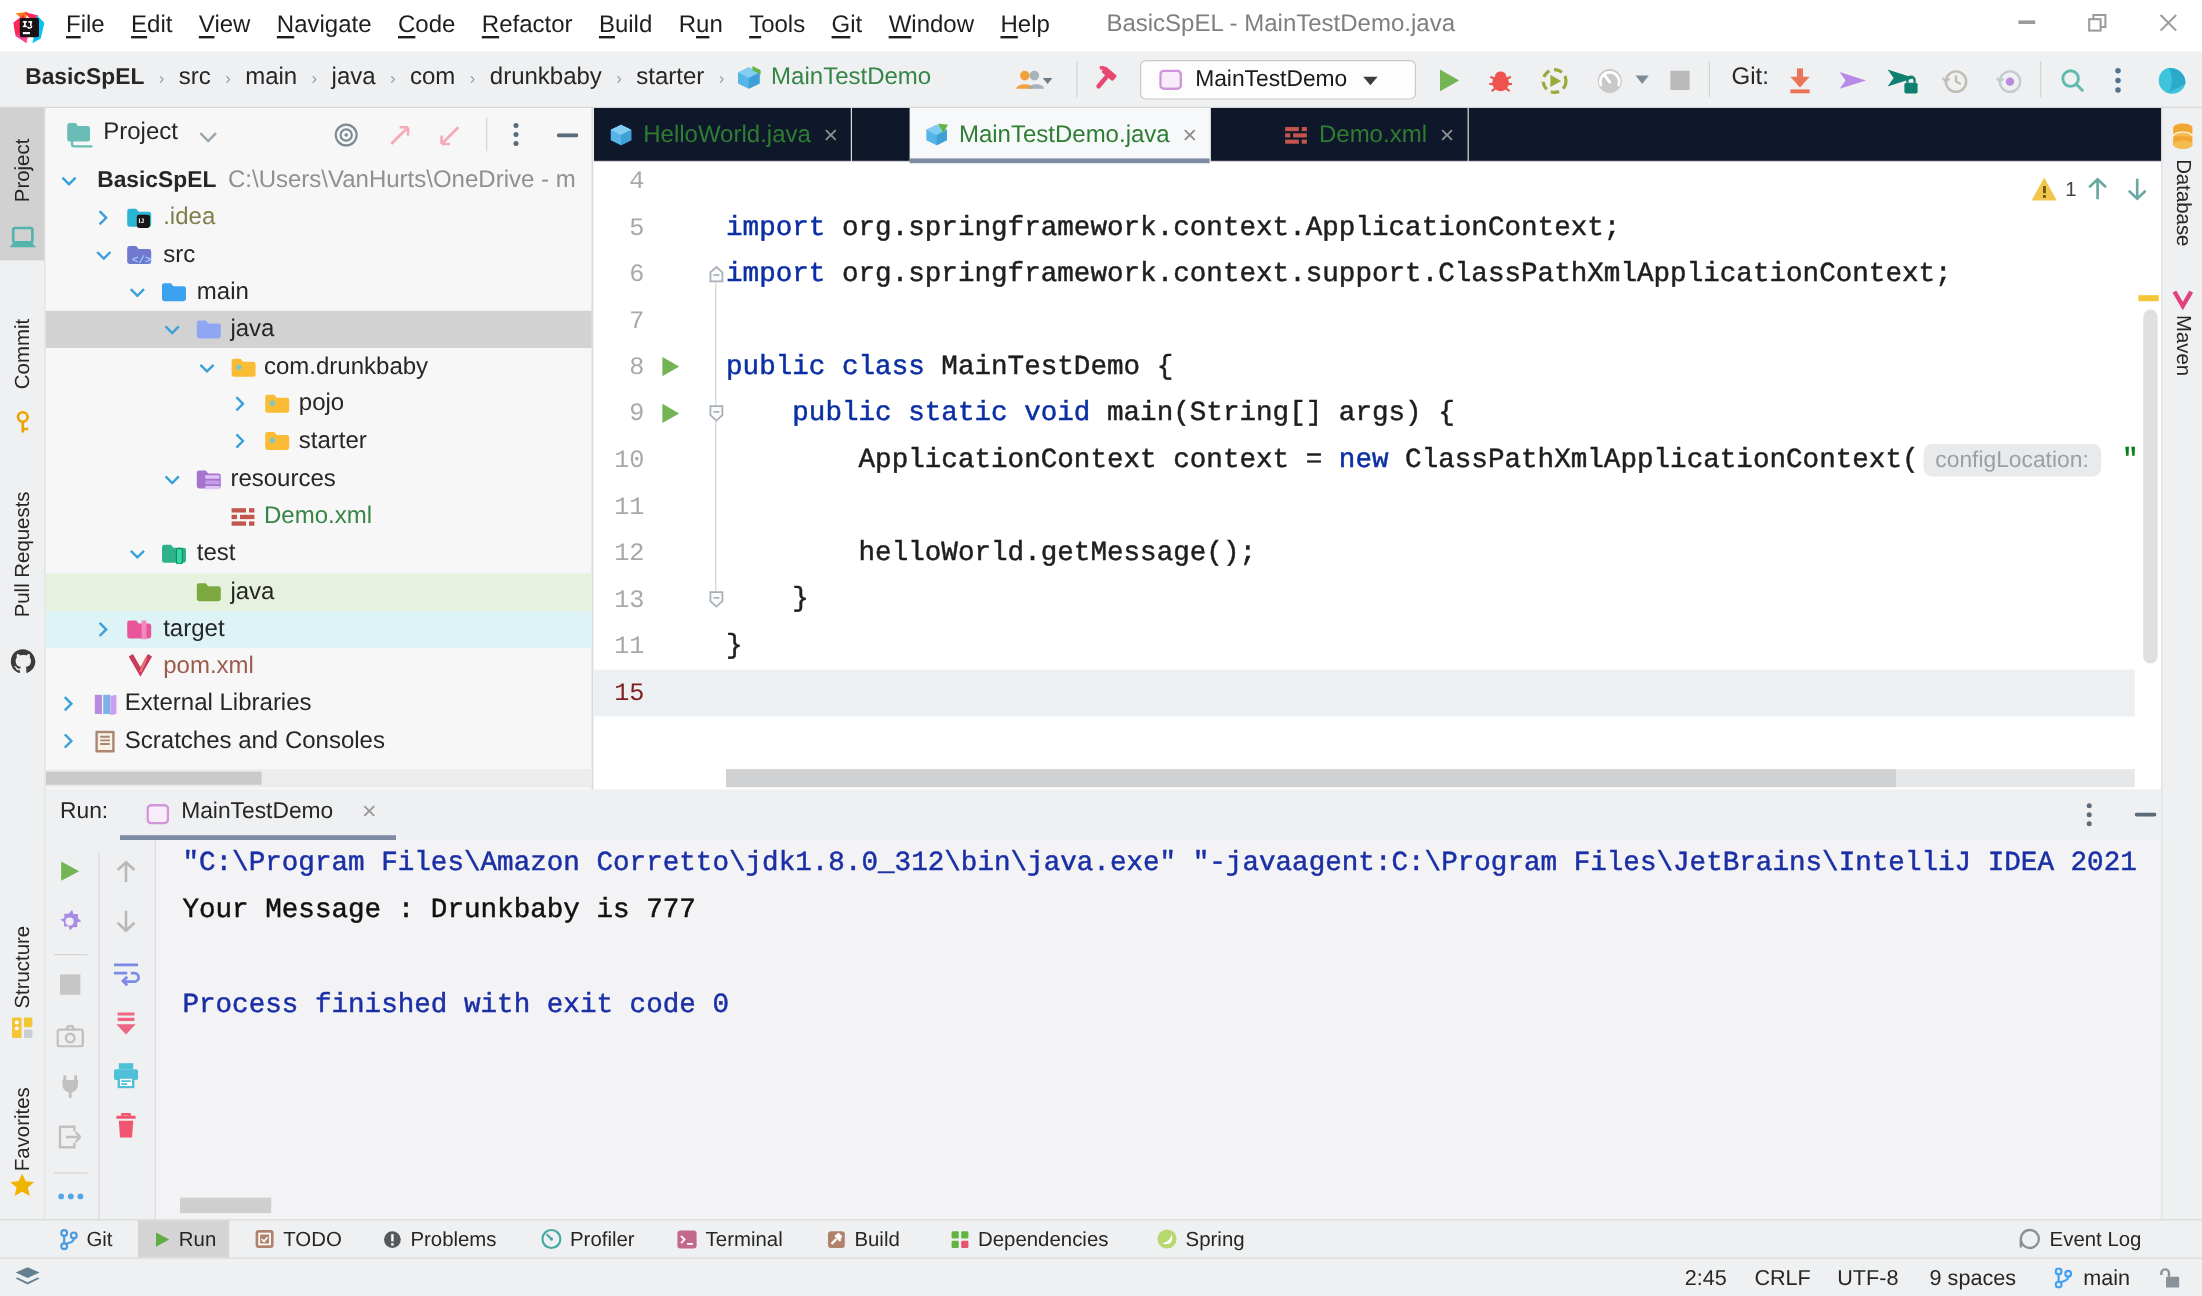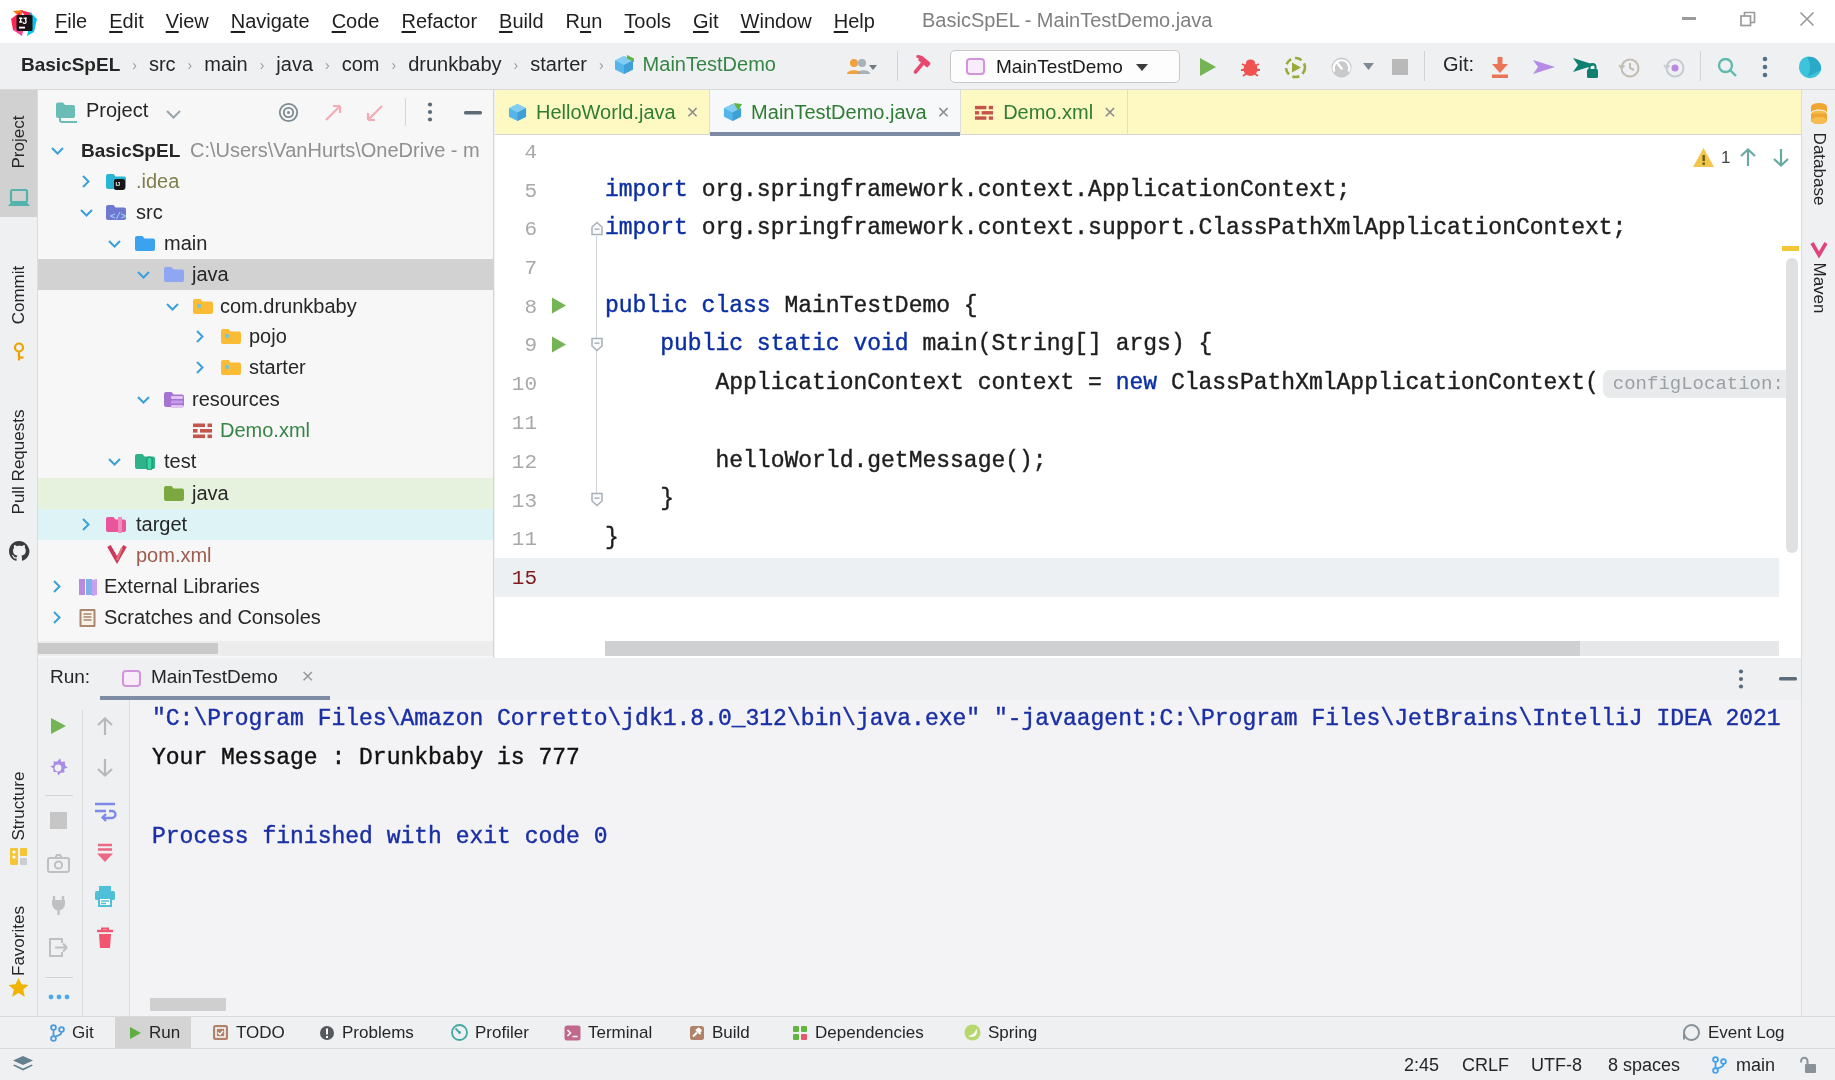--- a/index.html
+++ b/index.html
@@ -28,31 +28,31 @@
 
 #proj { position:absolute; left:38px; top:90px; width:456px; height:568px; background:#f7f7f7; border-right:1px solid #d4d4d4; overflow:hidden; }
 #projhead { position:absolute; left:0; top:0; width:456px; height:45px; }
 .trow { position:absolute; left:0; width:456px; height:31px; font-size:20px; color:#262626; white-space:nowrap; }
 .trow .cv { position:absolute; top:12px; }
 .trow .ic { position:absolute; top:7px; }
 .trow .tt { position:absolute; top:0; line-height:31px; }
 
 
 #editor { position:absolute; left:495px; top:90px; width:1307px; height:568px; background:#ffffff; }
-#tabs { position:absolute; left:0; top:0; width:1307px; height:45px; background:#fef9c3; border-bottom:1px solid #d4d4d4; display:flex; }
+#tabs { position:absolute; left:0; top:0; width:1307px; height:45px; background:#0f172a; border-bottom:1px solid #d4d4d4; display:flex;gap:48px; }
 .tab { height:45px; display:flex; align-items:center; padding:0 10px 0 13px; font-size:20px; color:#2e7d32; border-right:1px solid #dddddd; position:relative; }
 .tab .x { color:#8c8c8c; margin-left:10px; font-size:16px; }
 .tab.active { background:#f7f8fa;justify-content:flex-end; }
 .tab.active:after { content:""; position:absolute; left:0; bottom:-1px; height:4px; width:100%; background:#7c8ba1; }
 .codeline { position:absolute; white-space:pre; font-family:"Liberation Mono", monospace; font-size:23px; line-height:23px; -webkit-text-stroke:0.4px currentColor; }
 .lnum { position:absolute; font-family:"Liberation Mono", monospace; font-size:21px; color:#a9a9a9; text-align:right; width:40px; }
 .kw { color:#0b2fa3; }
 .str { color:#067d17; }
 .gray { color:#808080; }
-.hint { background:#e9eaeb; color:#9aa0a6; border-radius:7px; font-family:Liberation Mono, monospace; font-size:19px; padding:3px 10px; margin:0 4px; -webkit-text-stroke:0; }
+.hint { background:#e9eaeb; color:#9aa0a6; border-radius:7px; font-family:Liberation Sans, sans-serif; font-size:19px; padding:3px 10px; margin:0 4px; -webkit-text-stroke:0; }
 
 
 #rstripe { position:absolute; left:1801px; top:90px; width:34px; height:926px; background:#eff0f2; border-left:1px solid #dcdcdc; }
 
 
 #run { position:absolute; left:38px; top:658px; width:1763px; height:358px; background:#f3f3f5; }
 #runhead { position:absolute; left:0; top:0; width:1763px; height:42px; background:#eef0f2; }
 #runtools { position:absolute; left:0; top:42px; width:92px; height:316px; background:#eff0f2; }
 
 
@@ -708,21 +708,21 @@
     </div>
 </div>
 <div id="status">
   <svg class="abs" style="left:12px;top:6px" width="22" height="19" viewBox="0 0 22 17">
       <path d="M11 0 L21 4.5 L11 9 L1 4.5 Z" fill="#64808f"></path>
       <path d="M2.5 8.5 L11 12.5 L19.5 8.5 L21 9.5 L11 14.5 L1 9.5 Z" fill="#64808f"></path>
     </svg>
   <span class="abs" style="left:1404px;top:6px">2:45</span>
   <span class="abs" style="left:1462px;top:6px">CRLF</span>
   <span class="abs" style="left:1531px;top:6px">UTF-8</span>
-  <span class="abs" style="left:1608px;top:6px">8 spaces</span>
+  <span class="abs" style="left:1608px;top:6px">9 spaces</span>
   <svg class="abs" style="left:1712px;top:7px" width="15" height="18" viewBox="0 0 15 18">
       <circle cx="3.5" cy="3.5" r="2.4" fill="none" stroke="#41a0f0" stroke-width="1.8"></circle>
       <circle cx="11.5" cy="5.5" r="2.4" fill="none" stroke="#41a0f0" stroke-width="1.8"></circle>
       <circle cx="3.5" cy="14.5" r="2.4" fill="none" stroke="#41a0f0" stroke-width="1.8"></circle>
       <path d="M3.5 6 v6 M11.5 8 c0 4-4 3-7 5" fill="none" stroke="#41a0f0" stroke-width="1.8"></path>
     </svg>
   <span class="abs" style="left:1736px;top:6px">main</span>
   <svg class="abs" style="left:1799px;top:7px" width="18" height="18" viewBox="0 0 18 18">
       <rect x="6" y="8" width="11" height="9" rx="1" fill="#8a9299"></rect>
       <path d="M8.5 8 V5 a3.2 3.2 0 0 0 -6.4 0 v1.5" fill="none" stroke="#8a9299" stroke-width="2"></path>

